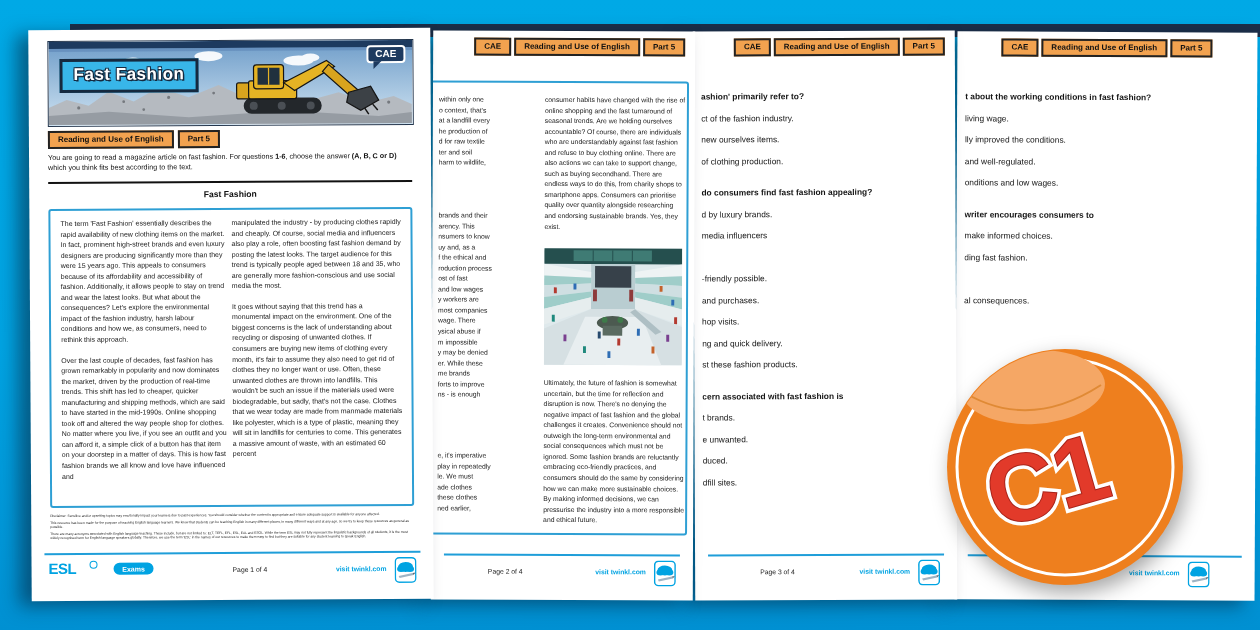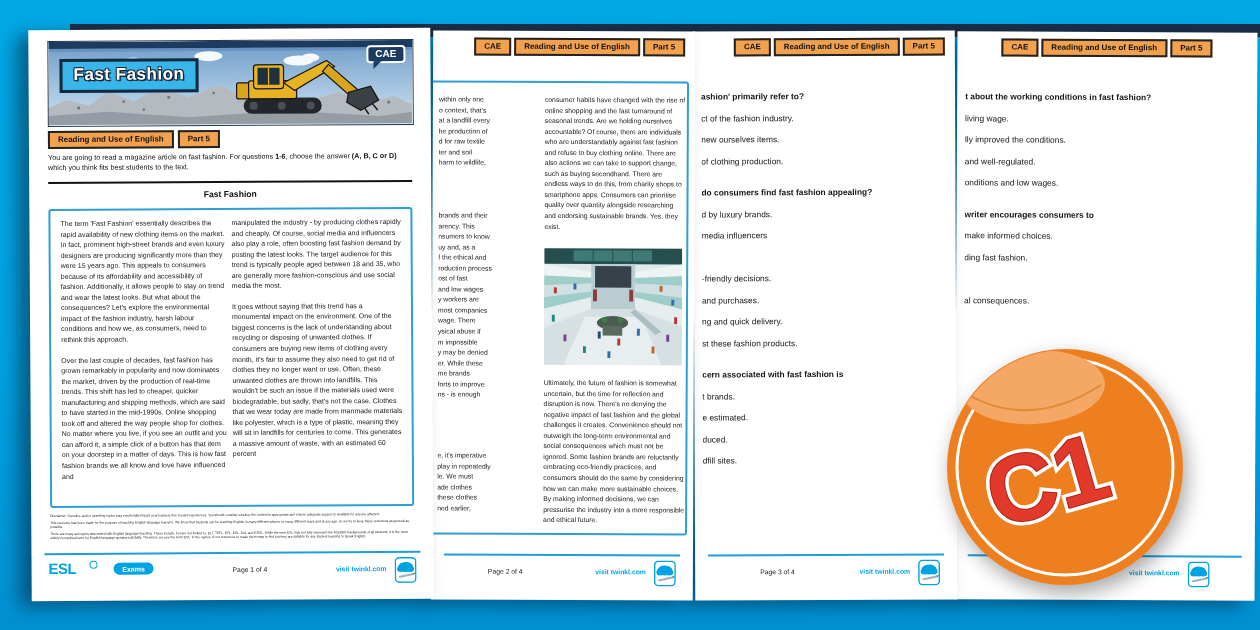--- a/index.html
+++ b/index.html
@@ -114,27 +114,28 @@
   </div>
   <div class="qlines">
       <div class="ln q">ashion' primarily refer to?</div>
       <div class="ln">ct of the fashion industry.</div>
       <div class="ln">new ourselves items.</div>
       <div class="ln">of clothing production.</div>
       <div class="ln q">do consumers find fast fashion appealing?</div>
       <div class="ln">d by luxury brands.</div>
       <div class="ln">media influencers</div>
       <div class="ln"></div>
-      <div class="ln">-friendly decisions.</div>
+      <div class="ln">-friendly possible.</div>
       <div class="ln">and purchases.</div>
+      <div class="ln">hop visits.</div>
       <div class="ln">ng and quick delivery.</div>
       <div class="ln">st these fashion products.</div>
       <div class="ln q">cern associated with fast fashion is</div>
       <div class="ln">t brands.</div>
-      <div class="ln">e estimated.</div>
+      <div class="ln">e unwanted.</div>
       <div class="ln">duced.</div>
       <div class="ln">dfill sites.</div>
     </div>
   <div class="footline"></div>
   <div class="pfoot">
     <span class="pagenum">Page 3 of 4</span>
     <span class="visit">visit twinkl.com</span>
     <span class="tw">
       <svg width="22" height="26" viewBox="0 0 22 26">
           <rect x="0.75" y="0.75" width="20.5" height="24.5" rx="4" fill="#fff" stroke="#00a3e2" stroke-width="1.5"></rect>
@@ -307,21 +308,21 @@
     <div class="banner-title">Fast Fashion</div>
     <div class="cae-bubble">CAE</div>
   </div>
 
   <div class="tagrow">
     <span class="tag">Reading and Use of English</span>
     <span class="tag">Part 5</span>
   </div>
 
   <div class="instr">
-    <span>You are going to read a magazine article on fast fashion. For questions </span><b>1-6</b><span>, choose the answer </span><b>(A, B, C or D)</b><span> which you think fits best students to the text.</span>
+    <span>You are going to read a magazine article on fast fashion. For questions </span><b>1-6</b><span>, choose the answer </span><b>(A, B, C or D)</b><span> which you think fits best according to the text.</span>
   </div>
 
   <div class="hr-black"></div>
   <div class="art-title">Fast Fashion</div>
 
   <div class="artbox">
     <div class="col col1">
       <div class="para">The term 'Fast Fashion' essentially describes the rapid availability of new clothing items on the market. In fact, prominent high-street brands and even luxury designers are producing significantly more than they were 15 years ago. This appeals to consumers because of its affordability and accessibility of fashion. Additionally, it allows people to stay on trend and wear the latest looks. But what about the consequences? Let's explore the environmental impact of the fashion industry, harsh labour conditions and how we, as consumers, need to rethink this approach.</div>
       <div class="para">Over the last couple of decades, fast fashion has grown remarkably in popularity and now dominates the market, driven by the production of real-time trends. This shift has led to cheaper, quicker manufacturing and shipping methods, which are said to have started in the mid-1990s. Online shopping took off and altered the way people shop for clothes. No matter where you live, if you see an outfit and you can afford it, a simple click of a button has that item on your doorstep in a matter of days. This is how fast fashion brands we all know and love have influenced and</div>
     </div>

